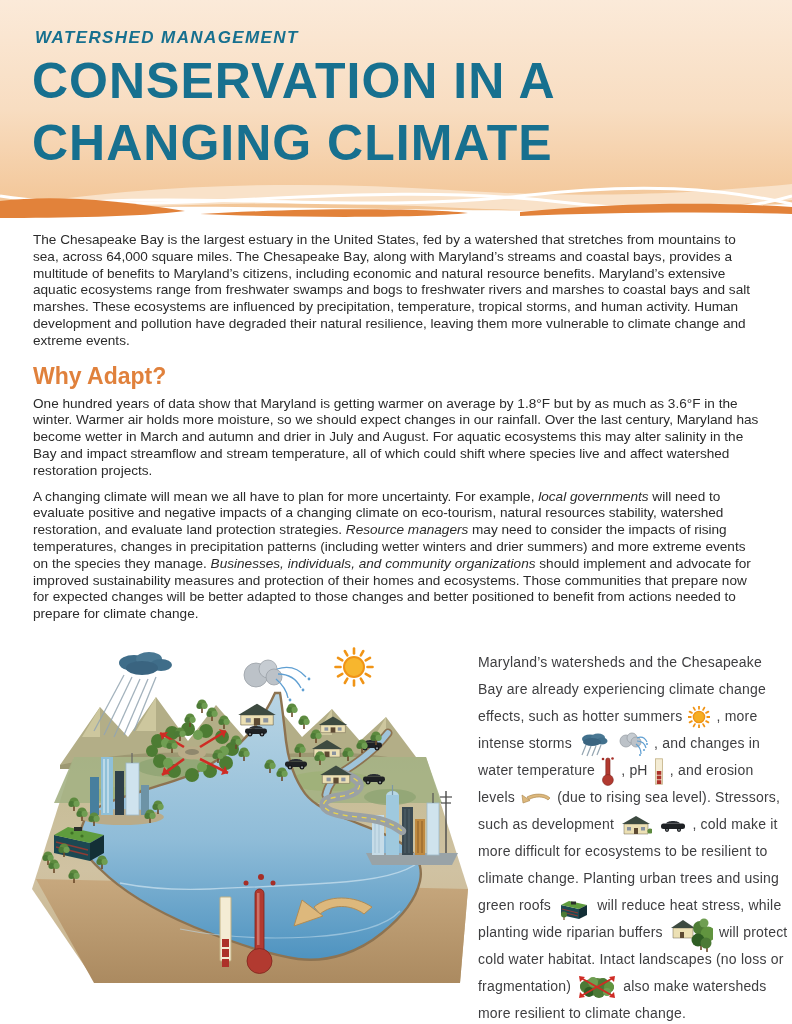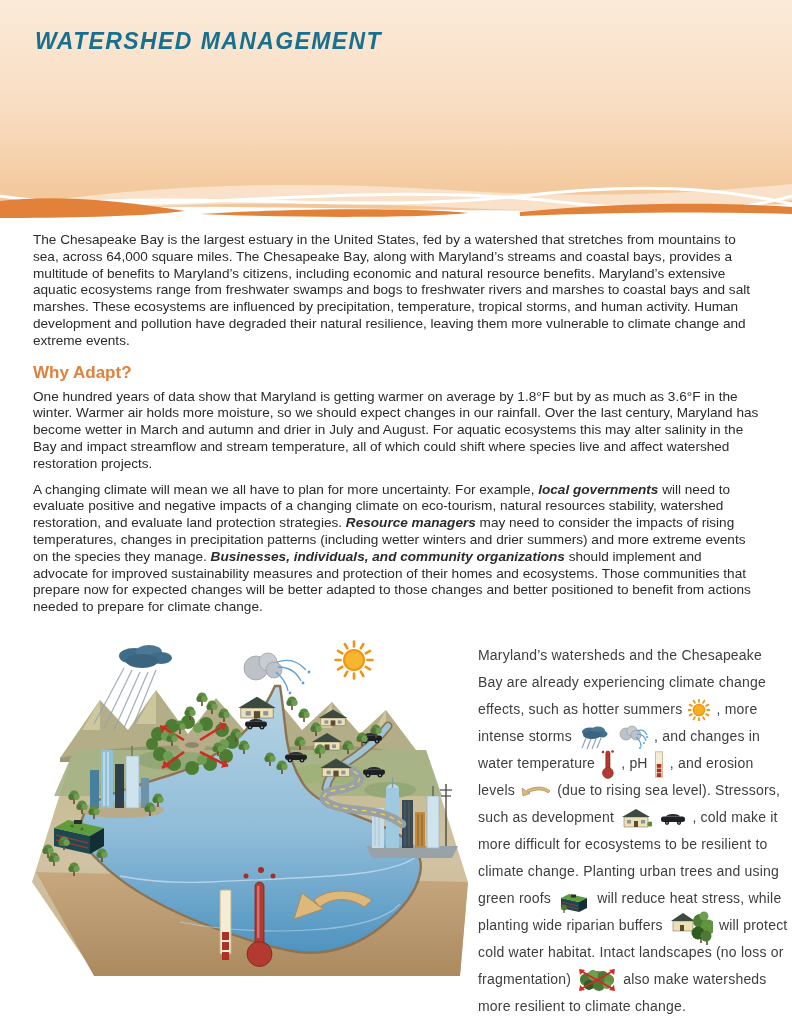--- a/index.html
+++ b/index.html
@@ -2,46 +2,50 @@
 <html><head>
 <meta charset="utf-8">
 <style>
   html,body { margin:0; padding:0; background:#ffffff; }
   body { font-family:"Liberation Sans", sans-serif; }
   .page { position:relative; width:792px; height:1024px; margin:0 auto; background:#ffffff; overflow:hidden; }
 
   
   .header { position:relative; height:218px;
     background:linear-gradient(180deg,#fbead9 0%, #f8ddc1 50%, #f2c392 100%); }
-  .kicker { position:absolute; left:35px; top:28px; font-size:23px; font-weight:bold;
+  .kicker { position:absolute; left:35px; top:28px; font-size:17px; font-weight:bold;
     font-style:italic; color:#17708f; letter-spacing:1.4px; }
   .title { position:absolute; left:32px; top:50px; font-size:50px; font-weight:bold;
     color:#17708f; line-height:1.24; letter-spacing:1px; }
   .waves { position:absolute; left:0; bottom:0; width:792px; height:44px; display:block; }
 
   
   .content { padding:14px 32px 0 33px; }
   p.body { font-size:13.6px; line-height:16.8px; color:#2b2b2b; margin:0 0 9px 0; }
-  h2.section { font-size:17px; font-weight:bold; color:#e0813c; margin:13px 0 6px 0; }
-  .bi { font-weight:bold; font-style:italic; }
+  h2.section { font-size:23px; font-weight:bold; color:#e0813c; margin:13px 0 6px 0; }
+  .bi { font-weight:normal; font-style:italic; }
 
   
   .bottom-row { display:flex; align-items:flex-start; margin-top:22px; padding-left:30px; }
   figure.illustration { width:440px; height:340px; margin:0; flex:0 0 auto; }
   aside.caption-col { width:312px; margin-left:8px; padding-top:4px;
     font-size:14px; line-height:27px; letter-spacing:0.2px; color:#3e3e40; }
   .icon-wrap { display:inline-block; vertical-align:middle; margin:-9px 2px; line-height:0; }
 </style>
 </head>
 <body>
 
 <div class="page">
 
   <header class="header">
     <div class="kicker">WATERSHED MANAGEMENT</div>
+    <div class="title">
+      <div>CONSERVATION IN A</div>
+      <div>CHANGING CLIMATE</div>
+    </div>
     <svg class="waves" viewBox="0 0 792 44" aria-hidden="true">
       <path d="M0,34 C140,10 300,6 450,16 C600,26 710,18 792,10 L792,26 C700,34 600,40 460,34 C310,26 150,28 0,44 Z" fill="#f9e2c9"></path>
       <path d="M0,38 C160,10 340,42 520,22 C640,8 720,14 792,30" fill="none" stroke="#ffffff" stroke-width="3"></path>
       <path d="M0,22 C150,46 350,4 560,28 C680,42 745,36 792,22" fill="none" stroke="#ffffff" stroke-width="3"></path>
       <path d="M0,44 L0,36 C150,30 300,34 460,36 C620,38 710,32 792,30 L792,44 Z" fill="#ffffff"></path>
       <path d="M0,44 L0,27 C50,21 110,25 185,37 C140,43 60,44 0,44 Z" fill="#e2823a"></path>
       <path d="M200,40 C300,34 420,34 468,39 C420,44 300,44 200,40 Z" fill="#e2823a"></path>
       <path d="M520,38 C620,28 720,28 792,33 L792,40 C700,37 600,39 520,42 Z" fill="#e2823a"></path>
     </svg>
   </header>

